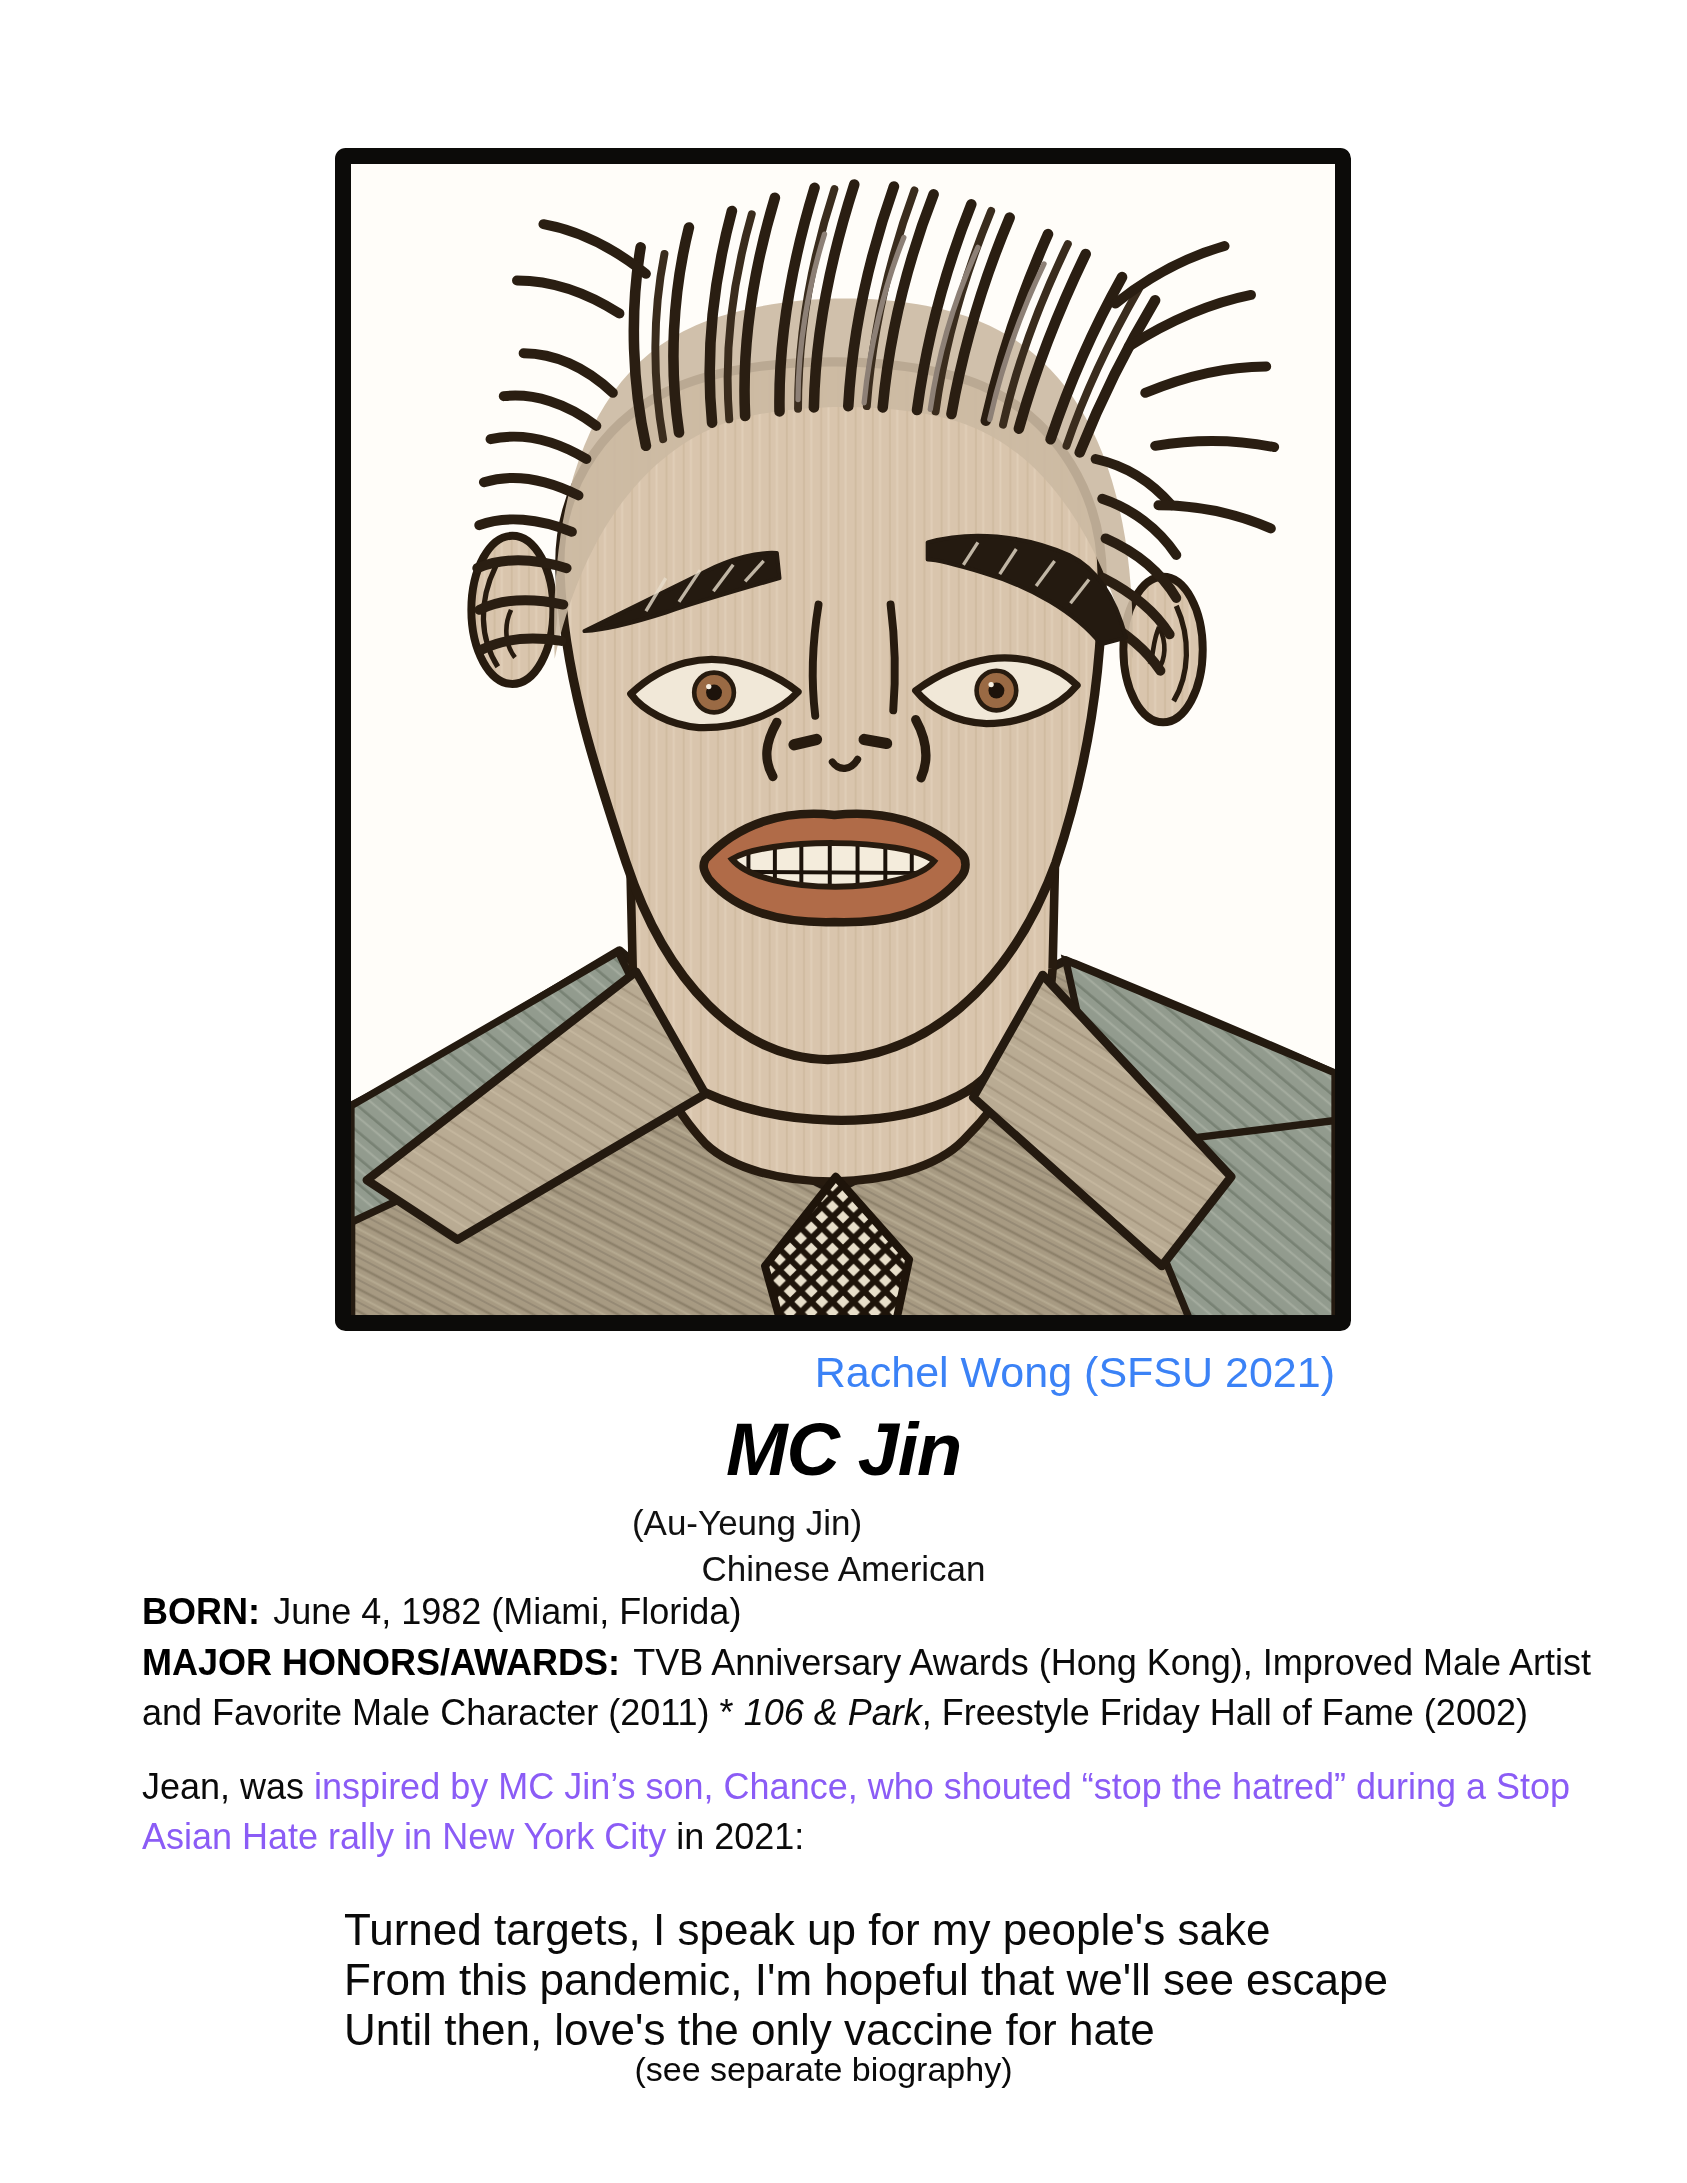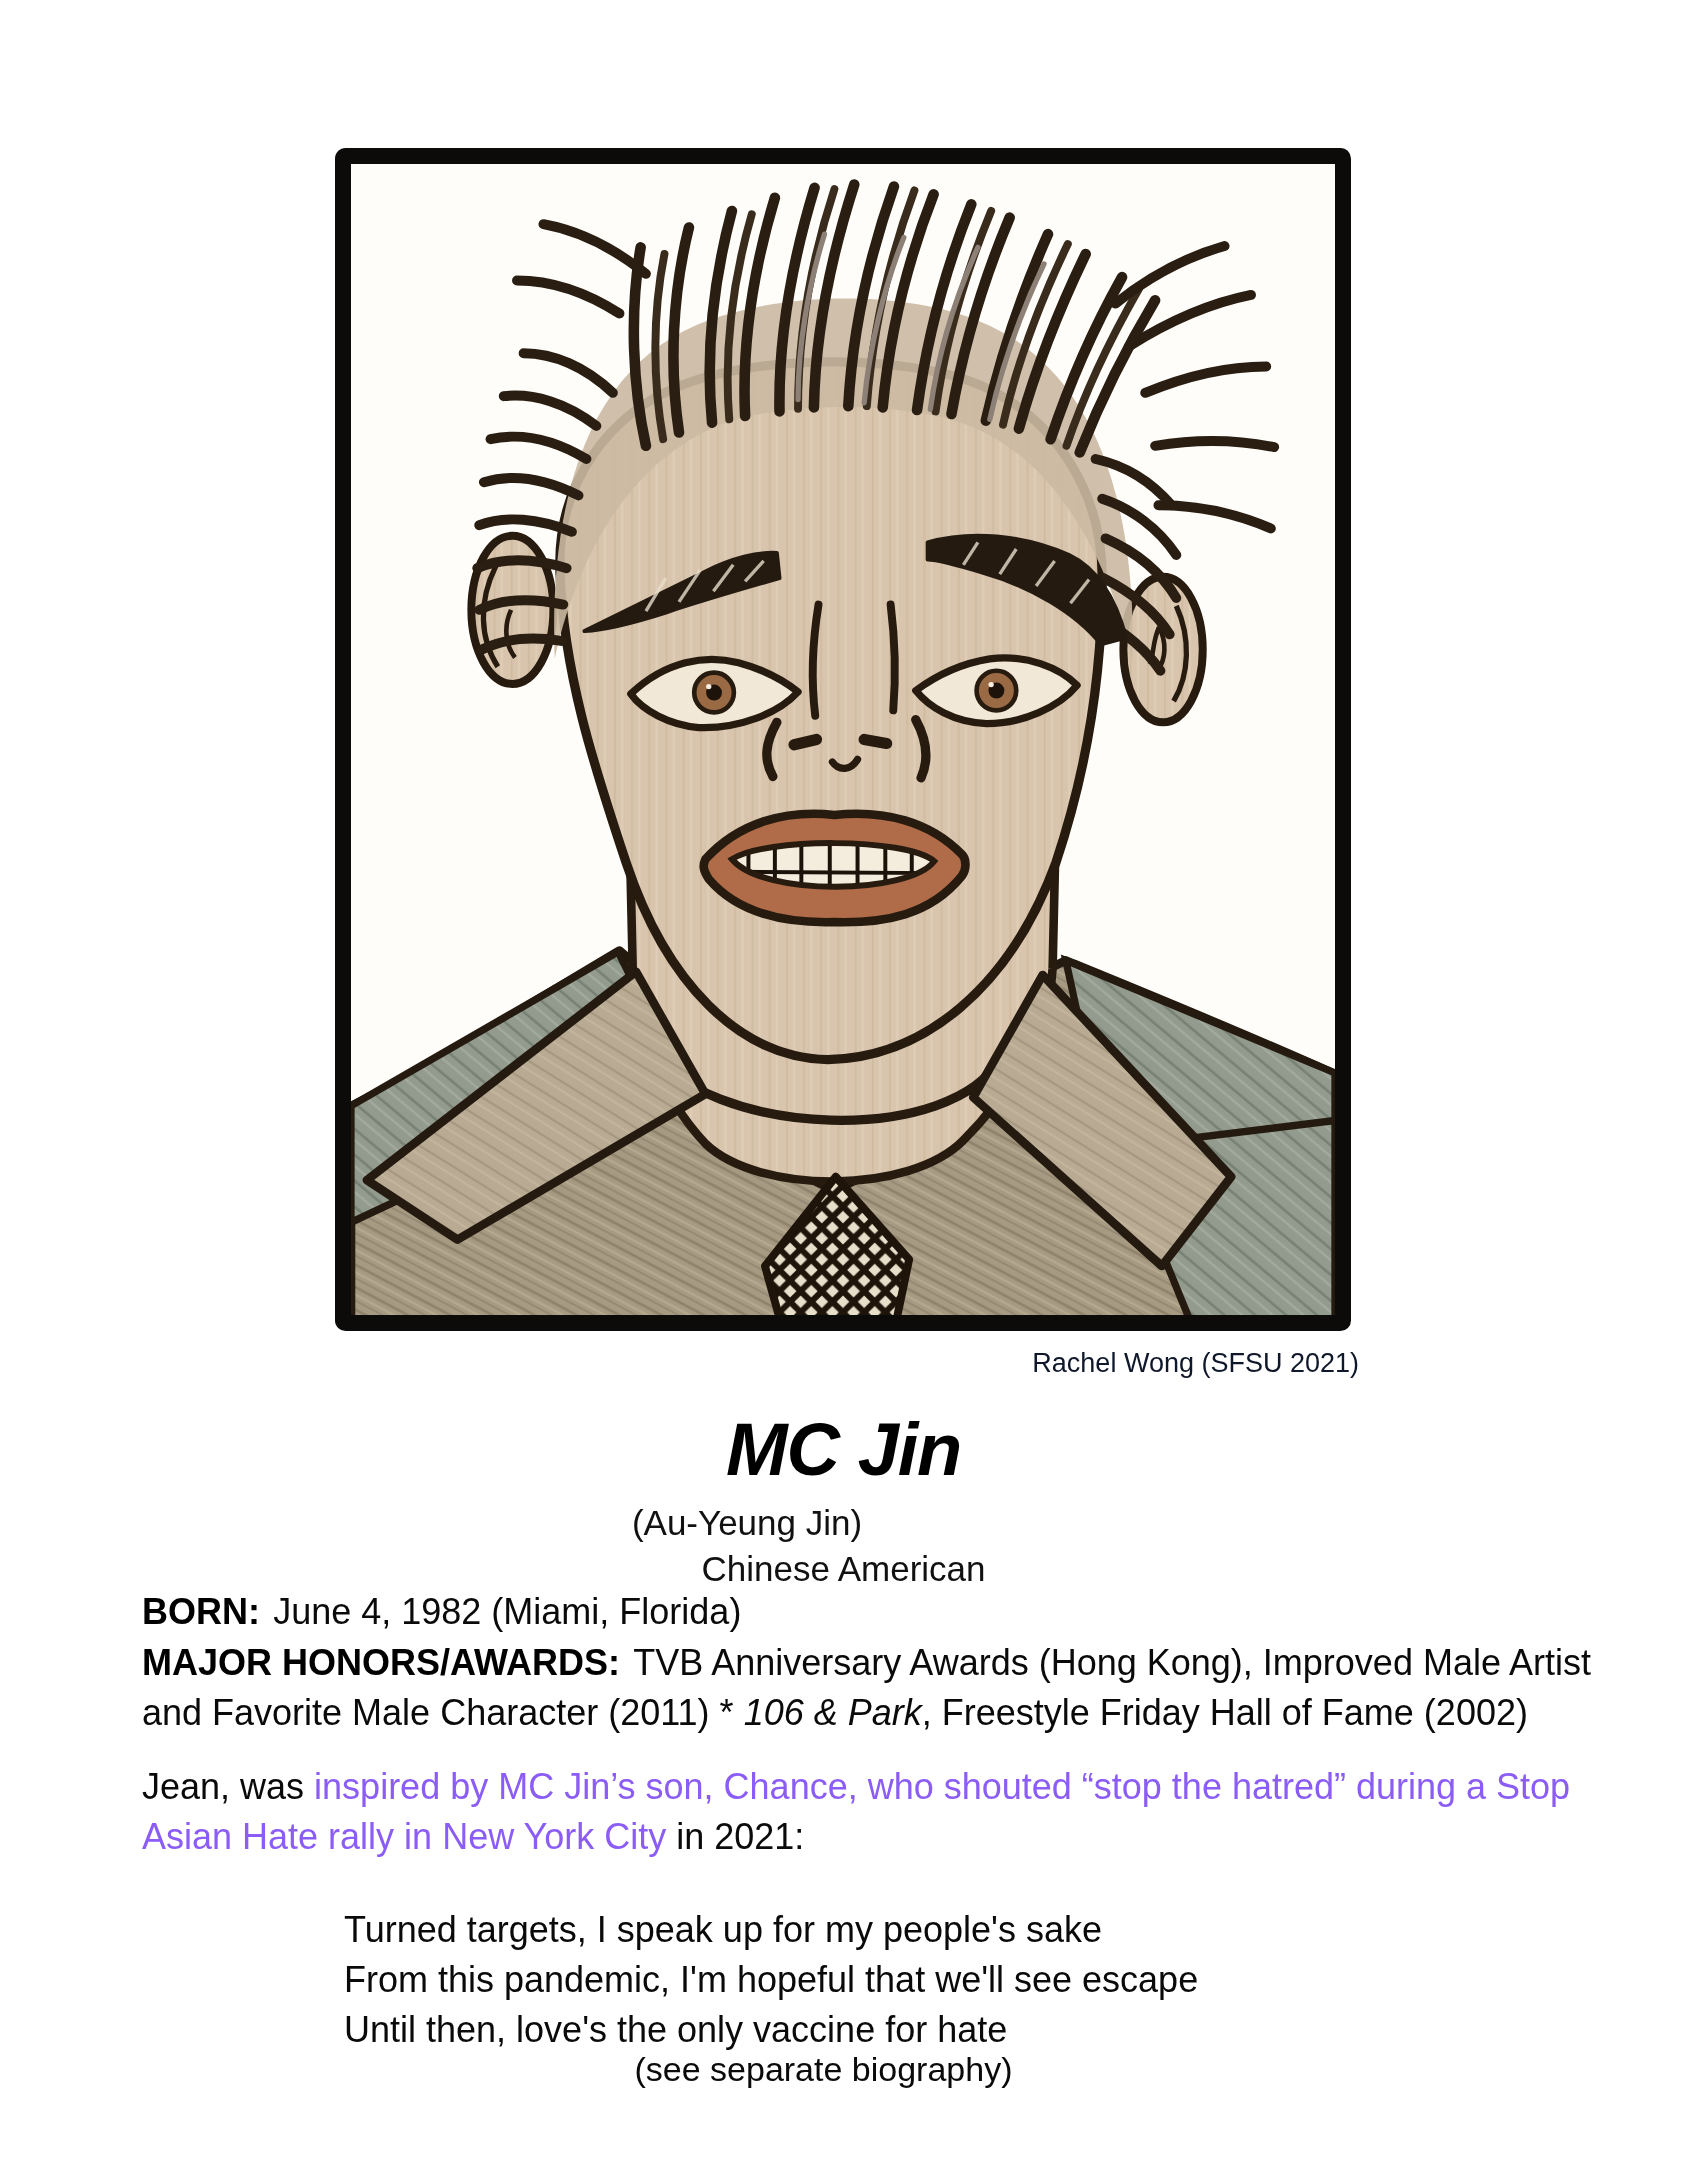--- a/index.html
+++ b/index.html
@@ -15,22 +15,22 @@
     position:absolute;left:335px;top:148px;
     width:1016px;height:1183px;
     box-sizing:border-box;
     border:16px solid #0c0b09;
     border-radius:10.6px;
     background:#fffdf9;
     overflow:hidden;
   }
   .portrait-frame svg{display:block;width:100%;height:100%;}
   .credit{
-    position:absolute;left:343px;top:1348px;width:1016px;
-    text-align:right;font-size:27px;color:#0f172a;
+    position:absolute;left:319px;top:1348px;width:1016px;
+    text-align:right;font-size:43px;color:#3b82f6;
     white-space:nowrap;
   }
   .title{
     position:absolute;left:0;top:1407px;width:1687px;
     text-align:center;font-size:74px;font-weight:bold;
     letter-spacing:-1.3px;color:#000;font-style:italic;
   }
   .subtitle1{
     position:absolute;left:0;top:1503px;width:1494px;
     text-align:center;font-size:35px;color:#111;
@@ -41,21 +41,21 @@
   }
   .para{position:absolute;left:142px;font-size:36px;line-height:50px;white-space:nowrap;}
   .para .ln{white-space:nowrap;}
   .lbl{font-weight:bold;color:#000;margin-right:13.2px;}
   .blk{color:#0a0a0a;}
   .gry{color:#8b5cf6;}
   .ital{font-style:italic;}
   .born{top:1587px;}
   .honors{top:1638px;}
   .more{top:1762px;}
-  .lyrics{position:absolute;left:344px;top:1905px;font-size:36px;line-height:50px;color:#0a0a0a;white-space:nowrap;}
+  .lyrics{position:absolute;left:344px;top:1905px;font-size:44px;line-height:50px;color:#0a0a0a;white-space:nowrap;}
   .footnote{
     position:absolute;left:0;top:2050px;width:1647px;
     text-align:center;font-size:34px;color:#0a0a0a;
   }
 </style>
 </head>
 <body>
 
 <div class="page">
 

